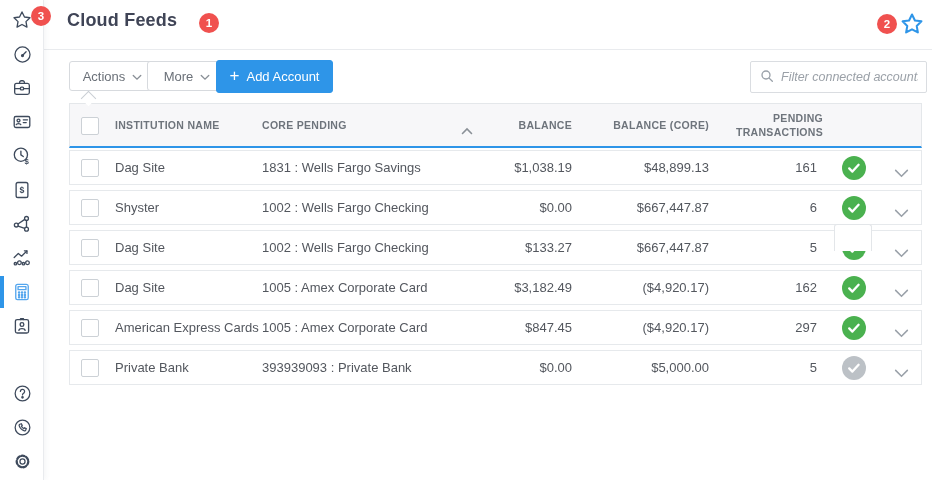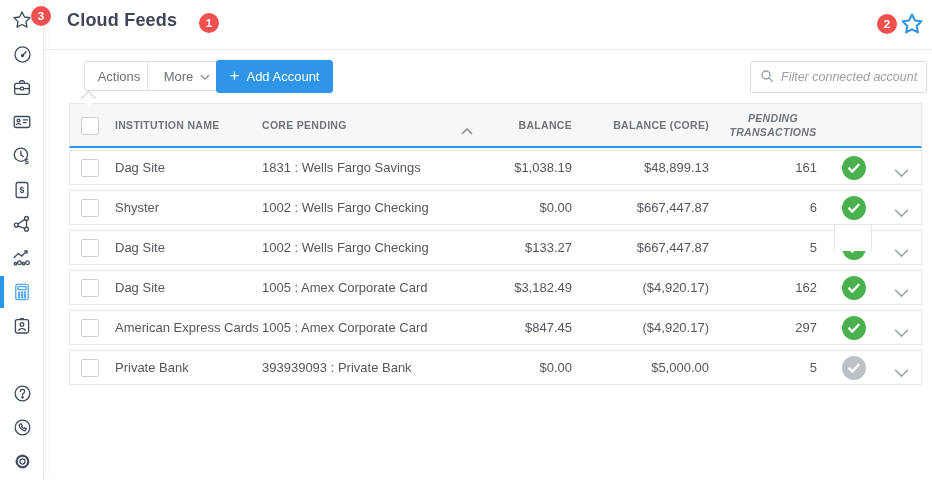--- a/index.html
+++ b/index.html
@@ -37,21 +37,21 @@
   .page-title{position:absolute;left:67px;top:10px;font-size:18px;color:#3f4456;letter-spacing:.2px;font-weight:bold;}
   .title-badge{position:absolute;left:199px;top:13px;}
   .fav-badge{position:absolute;left:877px;top:14px;}
   .fav-star{position:absolute;left:899px;top:11px;width:26px;height:26px;cursor:pointer;}
   .header-divider{position:absolute;left:44px;top:49px;width:888px;height:1px;background:var(--border-soft);}
 
   
   .btn{position:absolute;display:flex;align-items:center;justify-content:center;gap:7px;
     font-size:13px;border-radius:3px;cursor:pointer;white-space:nowrap;}
   .btn-outline{background:#fff;border:1px solid #d7dade;color:#6a7078;height:30px;}
-  .btn-actions{left:69px;top:61px;width:87px;margin-left:15px;}
+  .btn-actions{left:69px;top:61px;width:87px;}
   .btn-more{left:147px;top:61px;width:80px;}
   .btn-primary{left:216px;top:60px;width:117px;height:33px;background:var(--accent);color:#fff;border:1px solid var(--accent);}
   .btn-primary .plus{font-size:17px;font-weight:400;margin-top:-2px;}
   .popover-arrow{position:absolute;left:83px;top:93px;width:11px;height:11px;background:#fff;
     border-left:1px solid #c9ced4;border-top:1px solid #c9ced4;transform:rotate(45deg);z-index:3;}
 
   .filter-wrap{position:absolute;left:750px;top:61px;width:177px;height:32px;}
   .filter-input{width:100%;height:100%;border:1px solid #dadde1;border-radius:2px;background:#fff;
     padding:0 8px 0 30px;font-size:12.5px;font-style:italic;color:#555;outline:none;
     font-family:"Liberation Sans","DejaVu Sans",sans-serif;}
@@ -60,21 +60,21 @@
 
   
   .thead{position:absolute;left:69px;top:103px;width:853px;height:45px;background:#f7f7f9;
     border:1px solid #e4e7ea;border-bottom:2px solid var(--accent);z-index:1;}
   .th{position:absolute;top:0;height:100%;display:flex;align-items:center;
     font-size:10.5px;font-weight:bold;color:var(--text-light);letter-spacing:.3px;cursor:pointer;}
   .th-institution{left:45px;}
   .th-core{left:192px;}
   .th-balance{right:349px;text-align:right;}
   .th-balance-core{right:212px;}
-  .th-pending{right:98px;width:100px;text-align:center;justify-content:center;line-height:1.35;font-style:italic;}
+  .th-pending{right:98px;width:100px;text-align:right;justify-content:center;line-height:1.35;}
   .sort-caret{position:absolute;left:391px;top:17px;}
 
   .checkbox{width:18px;height:18px;background:#fff;border:1px solid #ccd1d6;border-radius:2px;cursor:pointer;}
   .thead .checkbox{position:absolute;left:11px;top:13px;}
 
   .rows{position:absolute;left:69px;top:150px;width:853px;}
   .trow{position:relative;width:853px;height:35px;margin-bottom:5px;background:#fff;
     border:1px solid var(--border);cursor:pointer;}
   .trow .checkbox{position:absolute;left:11px;top:8px;}
   .cell{position:absolute;top:0;height:33px;line-height:33px;font-size:13px;color:#53575e;white-space:nowrap;}

